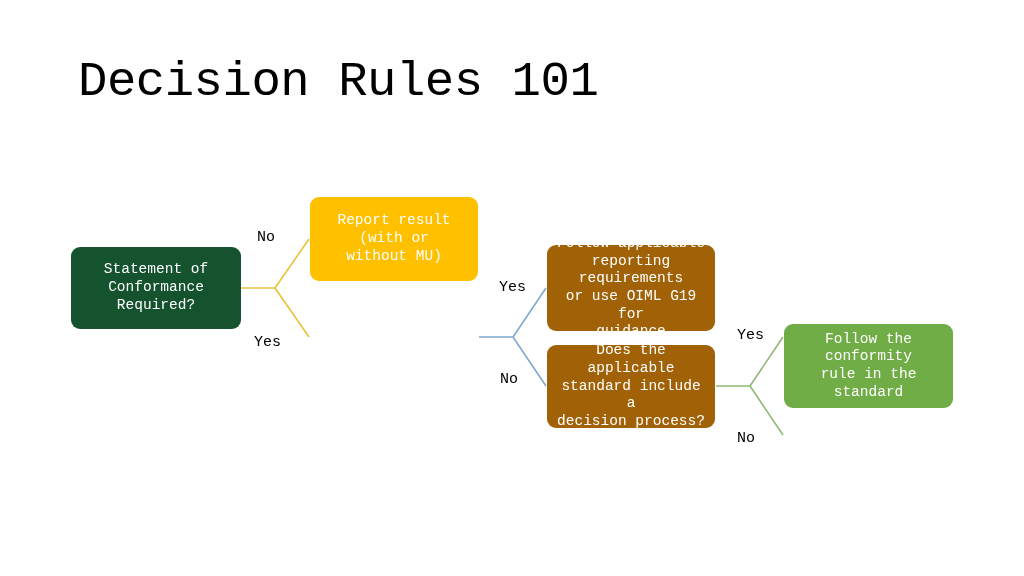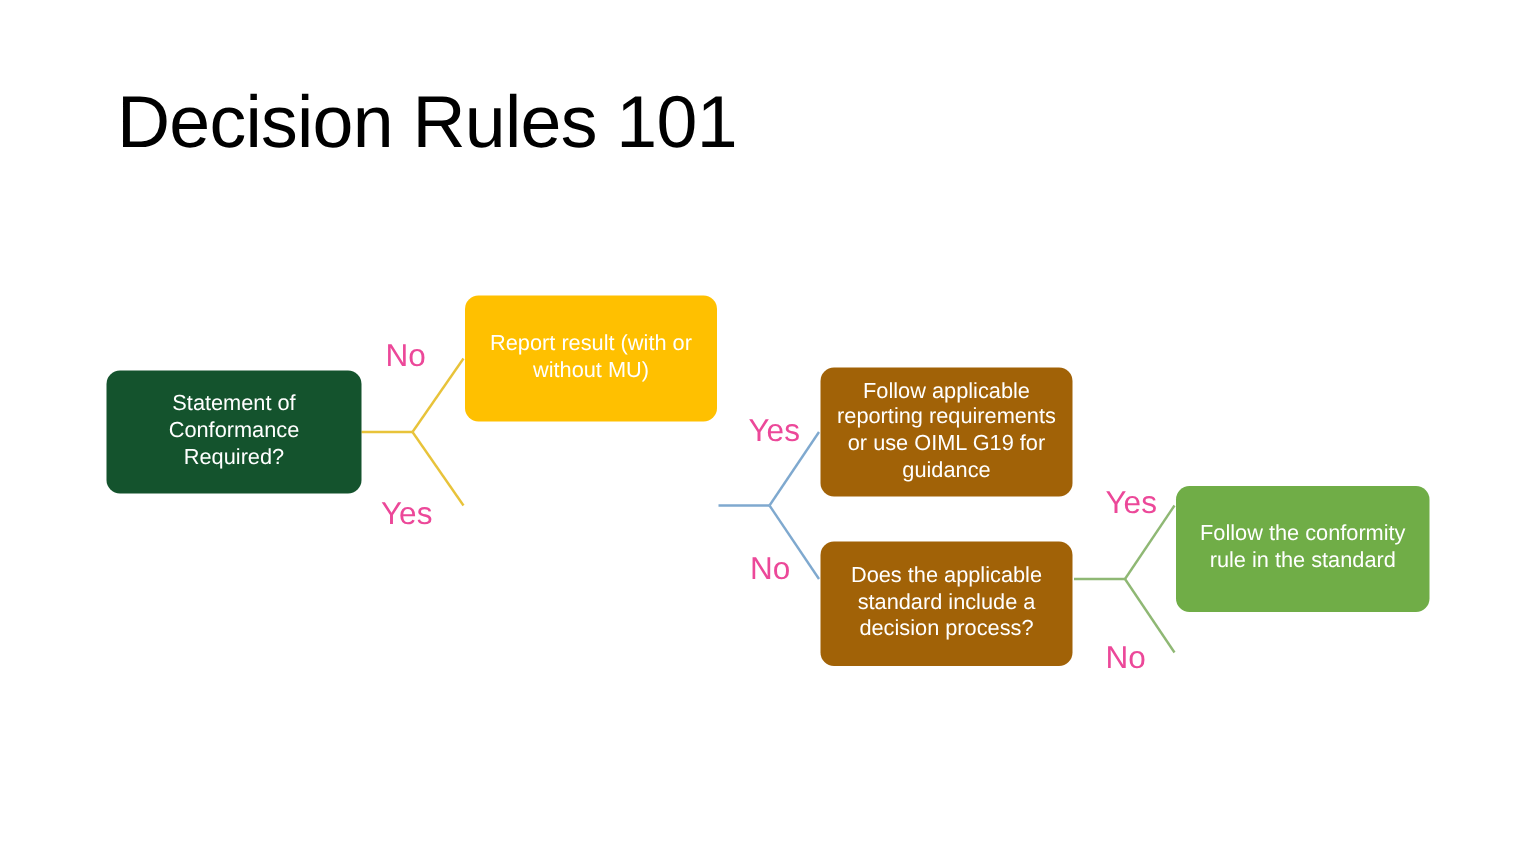--- a/index.html
+++ b/index.html
@@ -6,21 +6,21 @@
     margin: 0;
     padding: 0;
     background: #ffffff;
   }
   #slide {
     position: relative;
     width: 1024px;
     height: 488px;
     background: #ffffff;
     overflow: hidden;
-    font-family: Liberation Sans, sans-serif;
+    font-family: Liberation Mono, monospace;
   }
   #title {
     position: absolute;
     left: 78px;
     top: 52px;
     font-size: 49px;
     line-height: 60px;
     color: #000000;
     font-weight: normal;
     letter-spacing: -0.5px;
@@ -53,33 +53,33 @@
   .node.green  { background: #70AD47; }
 
   .node-text {
     display: block;
     width: 100%;
     white-space: pre-line;
   }
 
   .edge-label {
     position: absolute;
-    color: #ec4899;
-    font-size: 21px;
+    color: #000000;
+    font-size: 15px;
     line-height: 20px;
     white-space: nowrap;
     z-index: 4;
   }
 
   
   #node-conformance   { left: 71px;  top: 247px; width: 170px; height: 82px; }
   #node-report        { left: 310px; top: 197px; width: 168px; height: 84px; }
   #node-legal         { left: 310px; top: 296px; width: 168px; height: 82px; }
   #node-reporting-req { left: 547px; top: 245px; width: 168px; height: 86px; }
-  #node-decision-proc { left: 547px; top: 345px; width: 168px; height: 83px; margin-top: 16px; }
+  #node-decision-proc { left: 547px; top: 345px; width: 168px; height: 83px; }
   #node-conformity    { left: 784px; top: 295px; width: 169px; height: 84px; margin-top: 29px; }
   #node-risks         { left: 784px; top: 392px; width: 169px; height: 86px; }
 
   
   #label-no-1  { left: 257px; top: 228px; }
   #label-yes-1 { left: 254px; top: 333px; }
   #label-yes-2 { left: 499px; top: 278px; }
   #label-no-2  { left: 500px; top: 370px; }
   #label-yes-3 { left: 737px; top: 326px; }
   #label-no-3  { left: 737px; top: 429px; }

